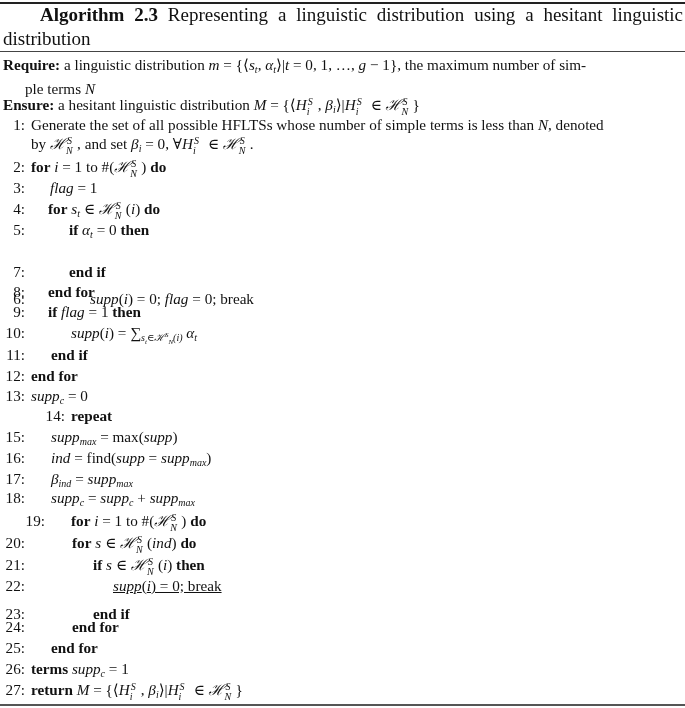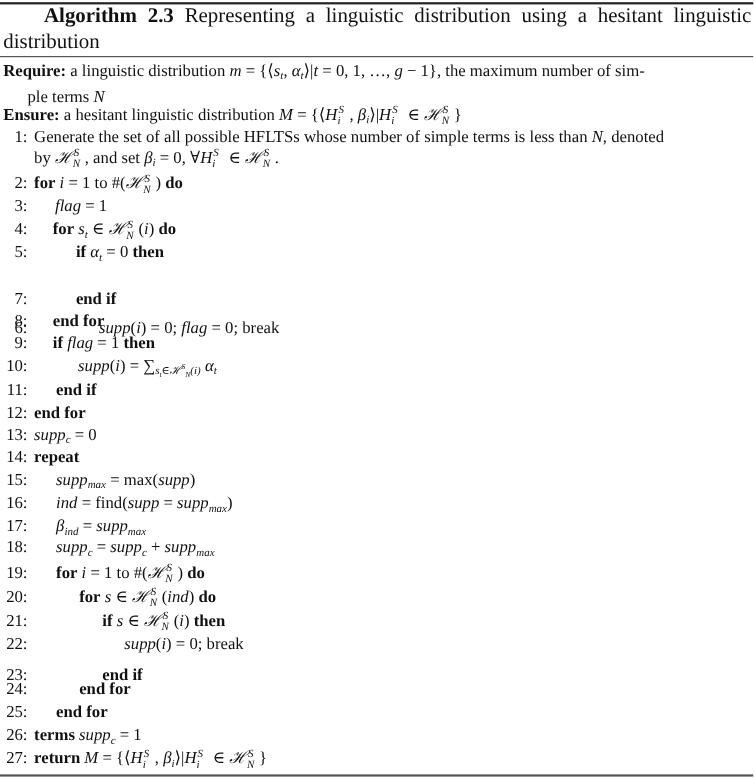--- a/index.html
+++ b/index.html
@@ -63,29 +63,29 @@
   <div class="line" style="top:199px;"><span class="num">4:</span><span style="padding-left:17px"></span><span class="kw">for</span> <i>s<span class="sub">t</span></i> ∈ <span class="cal">ℋ</span><span class="ss"><span class="s1">S</span><span class="s2">N</span></span>(<i>i</i>) <span class="kw">do</span></div>
   <div class="line" style="top:220px;"><span class="num">5:</span><span style="padding-left:38px"></span><span class="kw">if</span> <i>α<span class="sub">t</span></i> = 0 <span class="kw">then</span></div>
   <div class="line" style="top:241px;margin-top:48px;"><span class="num">6:</span><span style="padding-left:59px"></span><i>supp</i>(<i>i</i>) = 0; <i>flag</i> = 0; break</div>
   <div class="line" style="top:262px;"><span class="num">7:</span><span style="padding-left:38px"></span><span class="kw">end if</span></div>
   <div class="line" style="top:282px;"><span class="num">8:</span><span style="padding-left:17px"></span><span class="kw">end for</span></div>
   <div class="line" style="top:302px;"><span class="num">9:</span><span style="padding-left:17px"></span><span class="kw">if</span> <i>flag</i> = 1 <span class="kw">then</span></div>
   <div class="line" style="top:323px;"><span class="num">10:</span><span style="padding-left:40px"></span><i>supp</i>(<i>i</i>) = ∑<span class="sub">s<sub style="font-size:7px">t</sub>∈ℋ<sup style="font-size:7px">S</sup><sub style="font-size:7px">N</sub>(i)</span> <i>α<span class="sub">t</span></i></div>
   <div class="line" style="top:345px;"><span class="num">11:</span><span style="padding-left:20px"></span><span class="kw">end if</span></div>
   <div class="line" style="top:366px;"><span class="num">12:</span><span class="kw">end for</span></div>
   <div class="line" style="top:386px;"><span class="num">13:</span><i>supp<span class="sub">c</span></i> = 0</div>
-  <div class="line" style="top:406px;"><span class="num">14:</span><span class="kw">repeat</span></div>
+  <div class="line" style="top:406px;margin-left:40px;"><span class="num">14:</span><span class="kw">repeat</span></div>
   <div class="line" style="top:427px;"><span class="num">15:</span><span style="padding-left:20px"></span><i>supp<span class="sub">max</span></i> = max(<i>supp</i>)</div>
   <div class="line" style="top:448px;"><span class="num">16:</span><span style="padding-left:20px"></span><i>ind</i> = find(<i>supp</i> = <i>supp<span class="sub">max</span></i>)</div>
   <div class="line" style="top:469px;"><span class="num">17:</span><span style="padding-left:20px"></span><i>β<span class="sub">ind</span></i> = <i>supp<span class="sub">max</span></i></div>
   <div class="line" style="top:488px;"><span class="num">18:</span><span style="padding-left:20px"></span><i>supp<span class="sub">c</span></i> = <i>supp<span class="sub">c</span></i> + <i>supp<span class="sub">max</span></i></div>
-  <div class="line" style="top:511px;"><span class="num">19:</span><span style="padding-left:20px"></span><span class="kw">for</span> <i>i</i> = 1 to #(<span class="cal">ℋ</span><span class="ss"><span class="s1">S</span><span class="s2">N</span></span>) <span class="kw">do</span></div>
+  <div class="line" style="top:511px;margin-left:20px;"><span class="num">19:</span><span style="padding-left:20px"></span><span class="kw">for</span> <i>i</i> = 1 to #(<span class="cal">ℋ</span><span class="ss"><span class="s1">S</span><span class="s2">N</span></span>) <span class="kw">do</span></div>
   <div class="line" style="top:533px;"><span class="num">20:</span><span style="padding-left:41px"></span><span class="kw">for</span> <i>s</i> ∈ <span class="cal">ℋ</span><span class="ss"><span class="s1">S</span><span class="s2">N</span></span>(<i>ind</i>) <span class="kw">do</span></div>
   <div class="line" style="top:555px;"><span class="num">21:</span><span style="padding-left:62px"></span><span class="kw">if</span> <i>s</i> ∈ <span class="cal">ℋ</span><span class="ss"><span class="s1">S</span><span class="s2">N</span></span>(<i>i</i>) <span class="kw">then</span></div>
-  <div class="line" style="top:576px;"><span class="num">22:</span><span style="padding-left:82px"></span><i>supp</i>(<i>i</i>) = 0; break</div>
+  <div class="line" style="top:576px;text-decoration:underline;"><span class="num">22:</span><span style="padding-left:82px"></span><i>supp</i>(<i>i</i>) = 0; break</div>
   <div class="line" style="top:604px;"><span class="num">23:</span><span style="padding-left:62px"></span><span class="kw">end if</span></div>
   <div class="line" style="top:617px;"><span class="num">24:</span><span style="padding-left:41px"></span><span class="kw">end for</span></div>
   <div class="line" style="top:638px;"><span class="num">25:</span><span style="padding-left:20px"></span><span class="kw">end for</span></div>
   <div class="line" style="top:659px;"><span class="num">26:</span><span class="kw">terms</span> <i>supp<span class="sub">c</span></i> = 1</div>
   <div class="line" style="top:680px;"><span class="num">27:</span><span class="kw">return</span> <i>M</i> = {⟨<i>H</i><span class="ss"><span class="s1">S</span><span class="s2">i</span></span>, <i>β<span class="sub">i</span></i>⟩|<i>H</i><span class="ss"><span class="s1">S</span><span class="s2">i</span></span> ∈ <span class="cal">ℋ</span><span class="ss"><span class="s1">S</span><span class="s2">N</span></span>}</div>
 
   <div class="rule-bot"></div>
 </div>
 
 </body></html>

